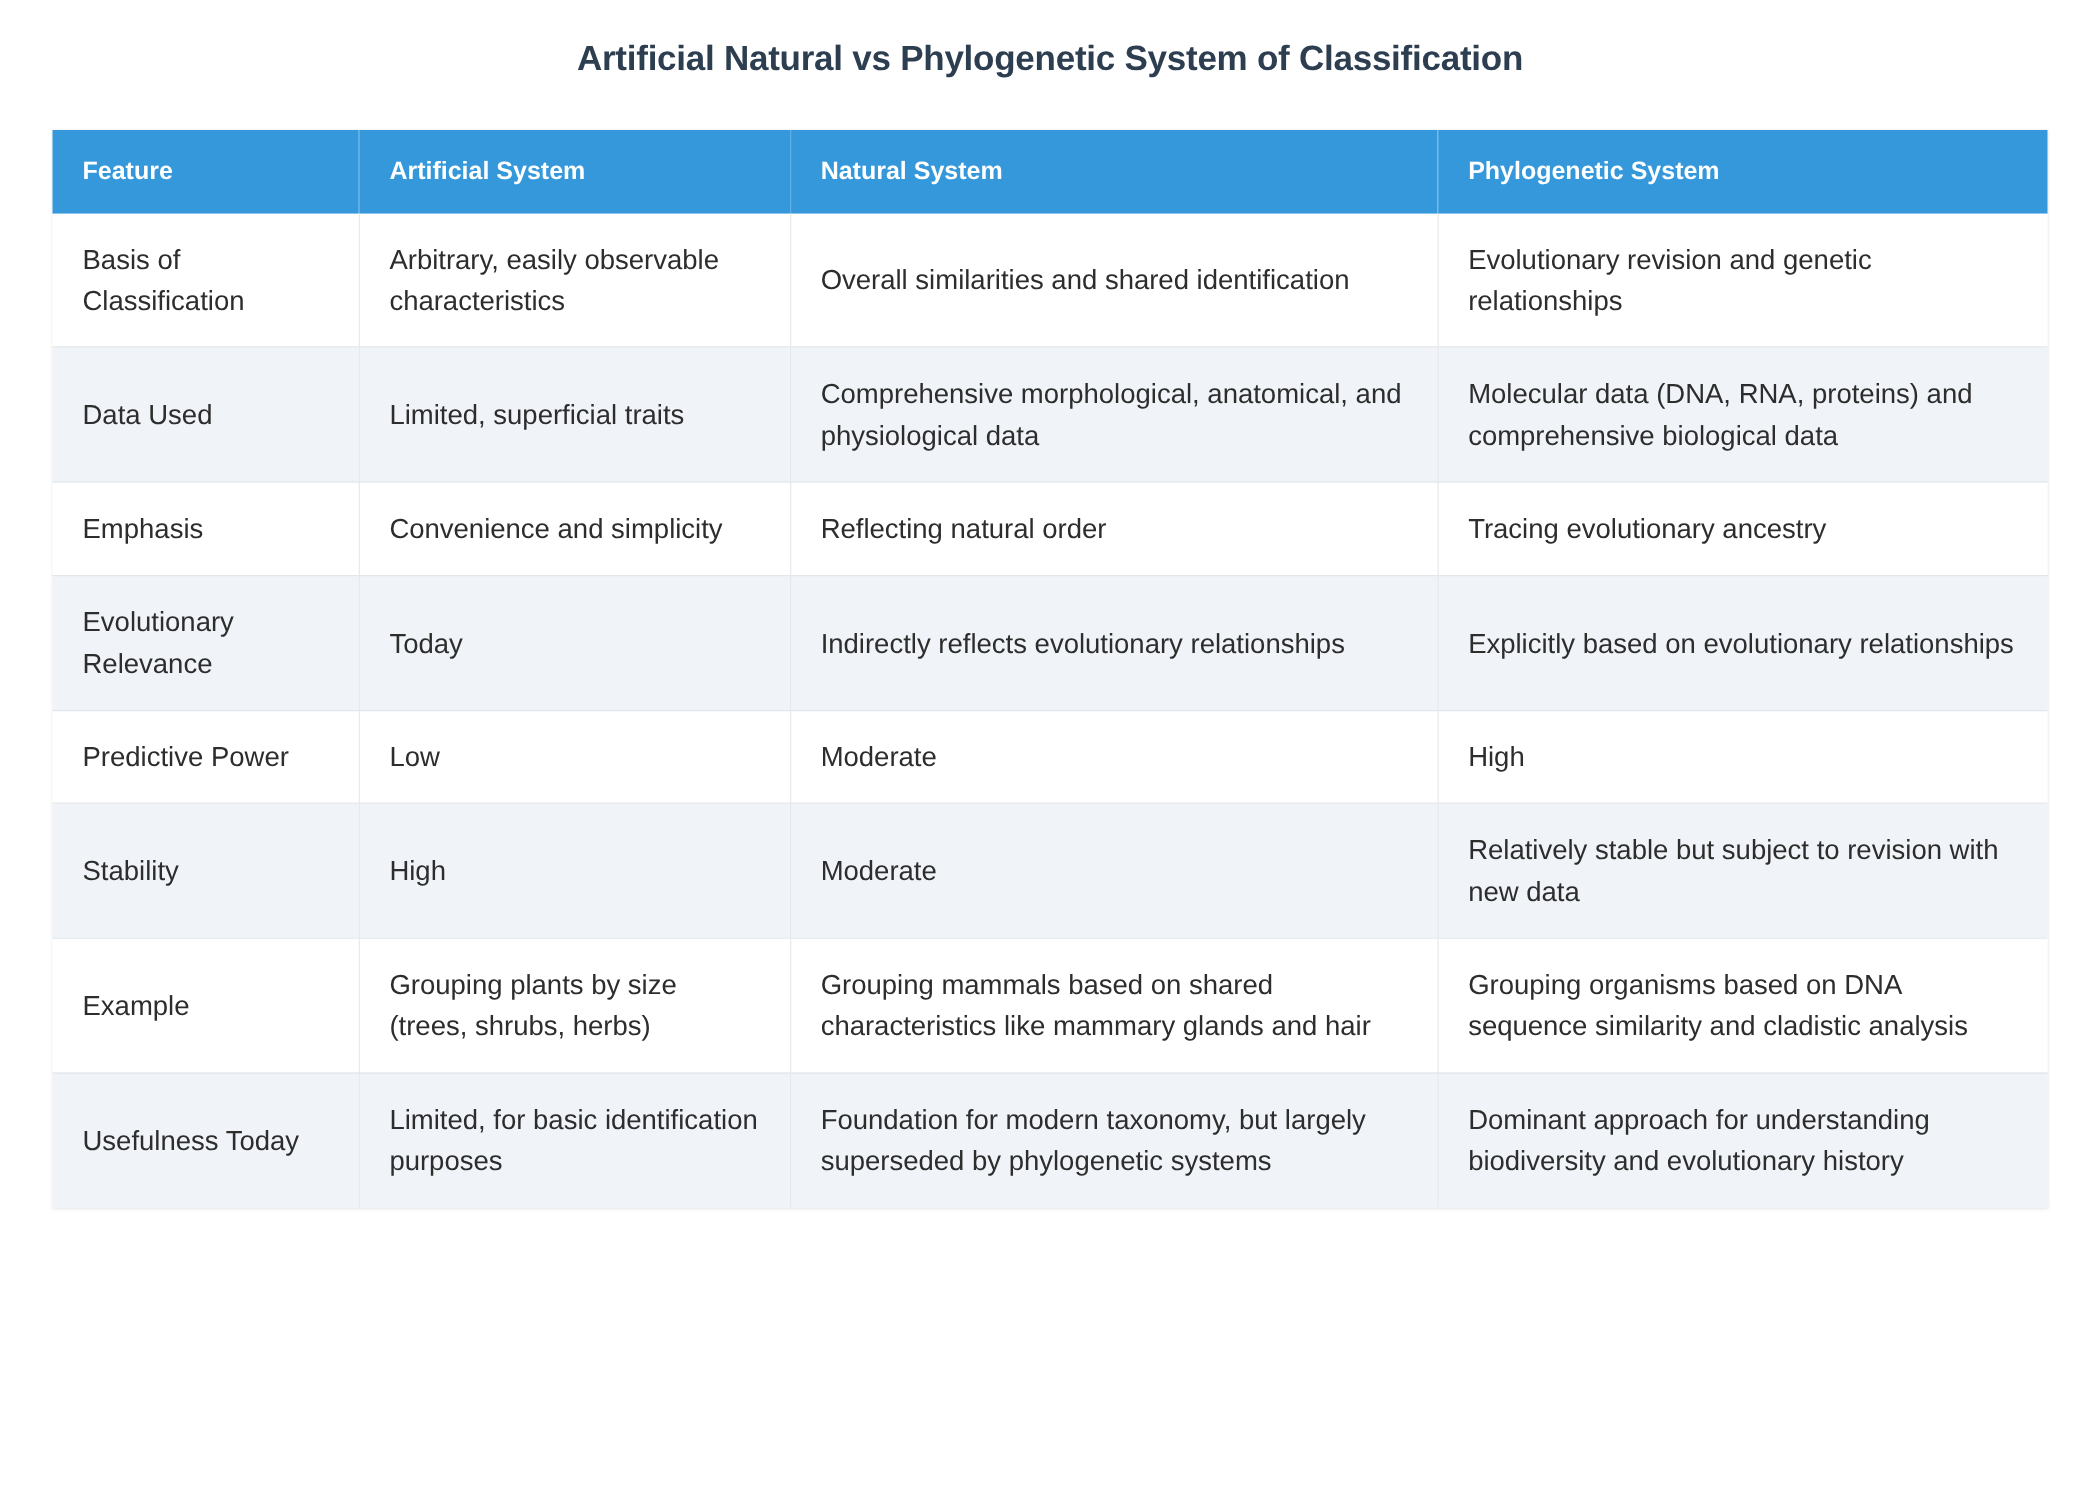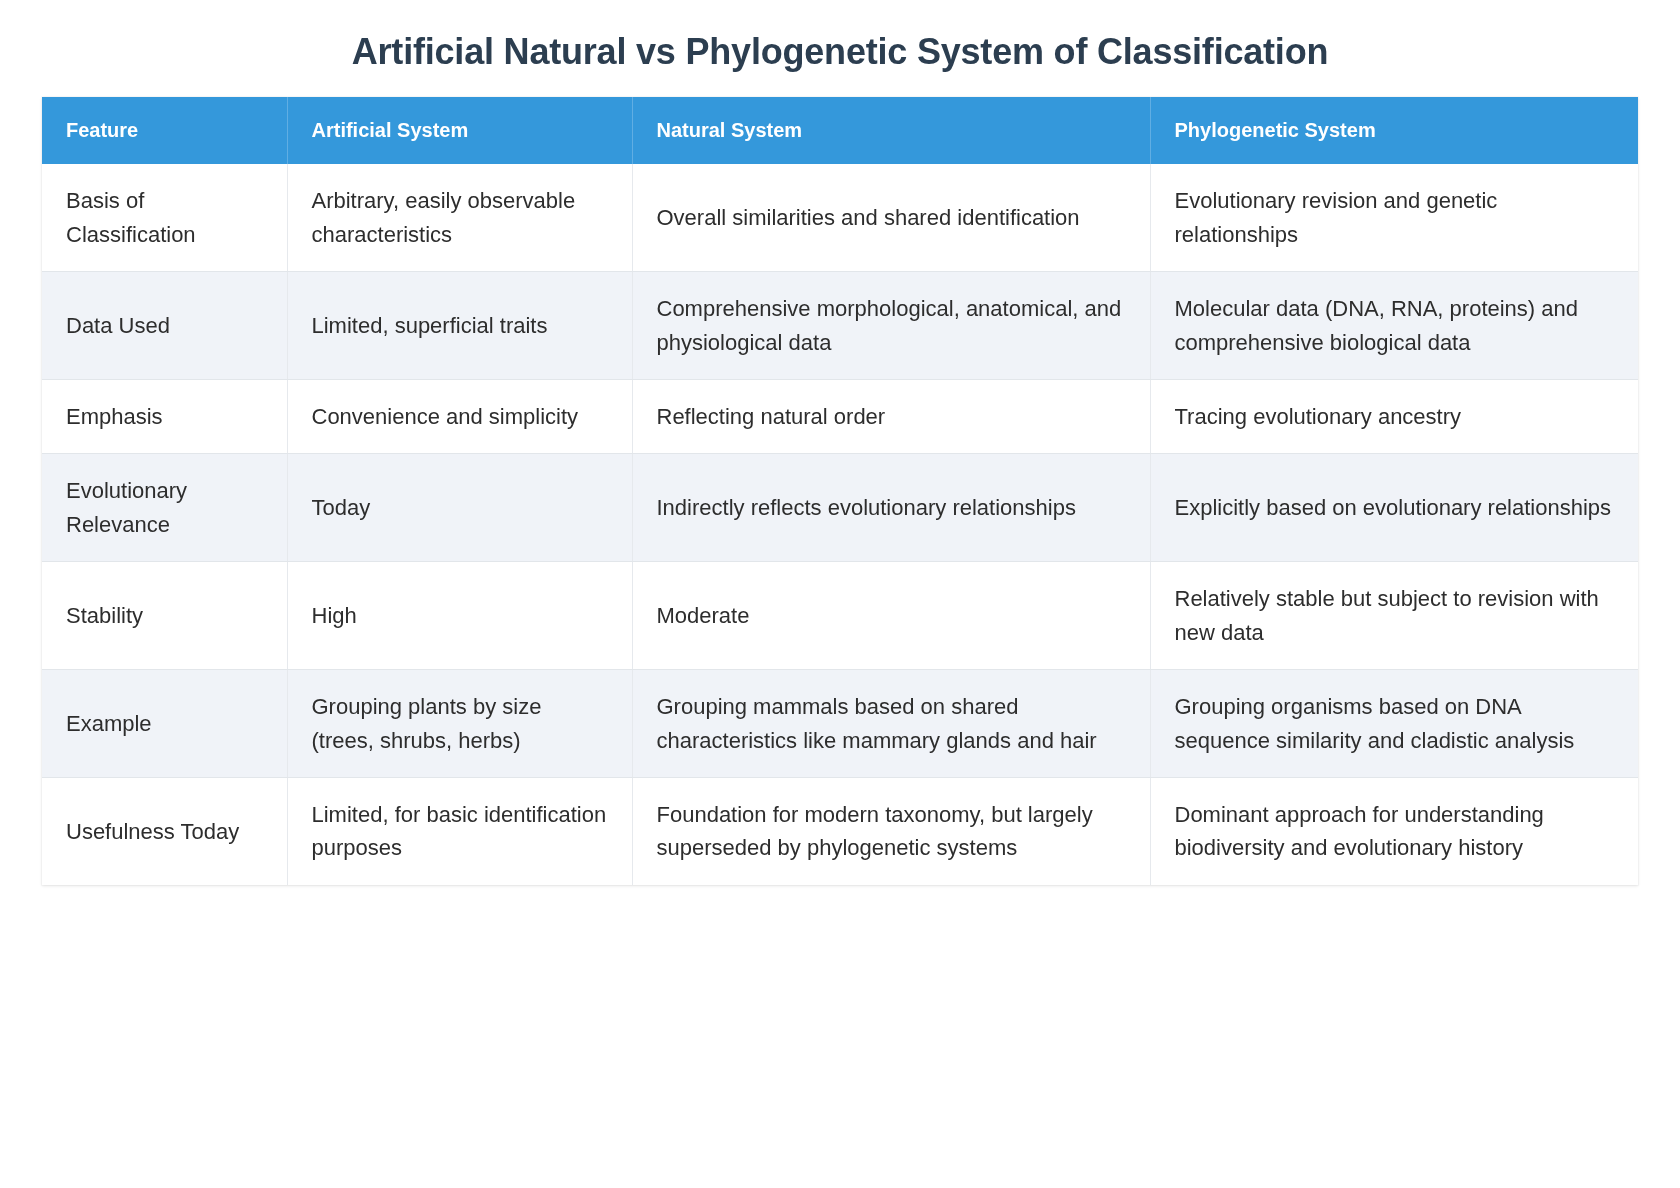--- a/index.html
+++ b/index.html
@@ -16,30 +16,30 @@
   .page {
     width: 1680px;
     height: 1188px;
     box-sizing: border-box;
     padding: 0;
     position: relative;
     background: #ffffff;
   }
   .page-title {
     text-align: center;
-    font-size: 36px;
+    font-size: 28px;
     font-weight: bold;
     color: #2c3e50;
     letter-spacing: -0.2px;
     margin: 0;
     padding: 30px 40px 24px 40px;
     line-height: 1.2;
   }
   .table-wrap {
-    margin: 0 42px;
+    margin: 16px 42px;
   }
   table.compare {
     width: 1596px;
     border-collapse: collapse;
     table-layout: fixed;
     background: #ffffff;
     box-shadow: 0 1px 3px rgba(0,0,0,0.10), 0 0 0 1px rgba(0,0,0,0.02);
   }
   table.compare col.c1 { width: 245px; }
   table.compare col.c2 { width: 345px; }
@@ -125,20 +125,26 @@
           <td>Reflecting natural order</td>
           <td>Tracing evolutionary ancestry</td>
         </tr>
         <tr>
           <td class="feature-cell">Evolutionary Relevance</td>
           <td>Today</td>
           <td>Indirectly reflects evolutionary relationships</td>
           <td>Explicitly based on evolutionary relationships</td>
         </tr>
         <tr>
+          <td class="feature-cell">Predictive Power</td>
+          <td>Low</td>
+          <td>Moderate</td>
+          <td>High</td>
+        </tr>
+        <tr>
           <td class="feature-cell">Stability</td>
           <td>High</td>
           <td>Moderate</td>
           <td>Relatively stable but subject to revision with new data</td>
         </tr>
         <tr>
           <td class="feature-cell">Example</td>
           <td>Grouping plants by size (trees, shrubs, herbs)</td>
           <td>Grouping mammals based on shared characteristics like mammary glands and hair</td>
           <td>Grouping organisms based on DNA sequence similarity and cladistic analysis</td>

